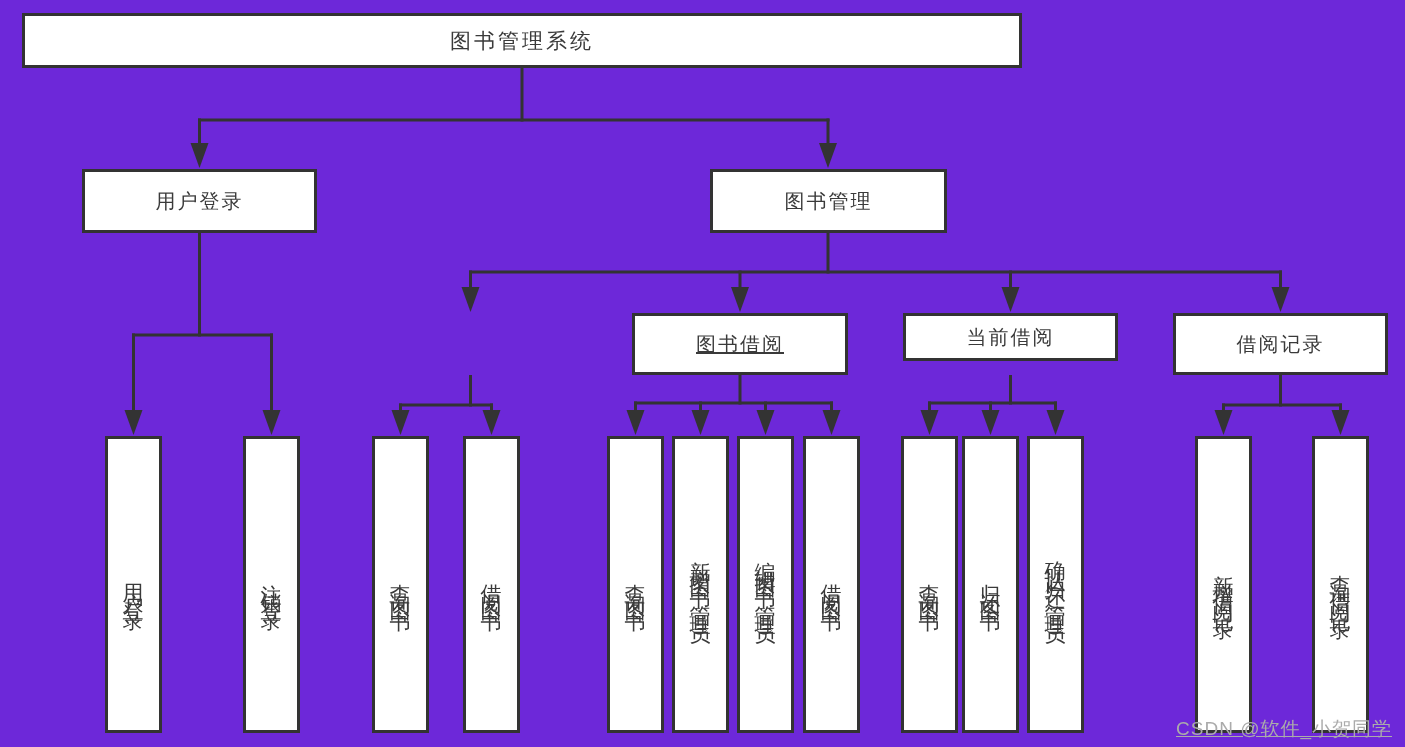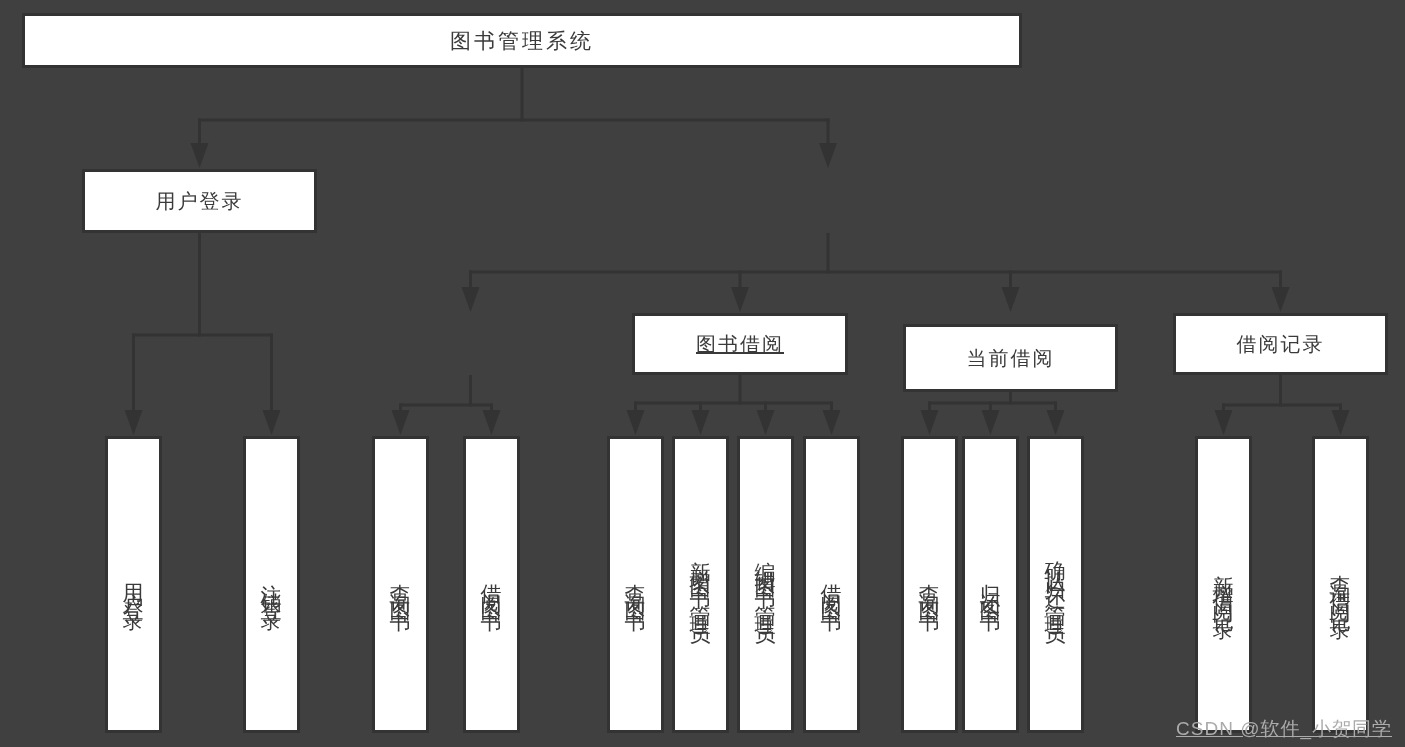--- a/index.html
+++ b/index.html
@@ -1,20 +1,20 @@
 <!DOCTYPE html>
 <html><head>
 <meta charset="utf-8">
 <style>
   html, body { margin: 0; padding: 0; background: #ffffff; }
   .canvas {
     position: relative;
     width: 1405px;
     height: 747px;
-    background: #404040;
+    background: #6d28d9;
     font-family: "Liberation Sans", sans-serif;
     overflow: hidden;
   }
   svg.connectors {
     position: absolute;
     left: 0; top: 0;
     width: 1405px; height: 747px;
   }
   svg.connectors line { stroke: #333333; stroke-width: 3; }
   svg.connectors polygon { fill: #333333; }
@@ -38,21 +38,21 @@
     line-height: 1;
   }
   
   #n-root  { left: 22px;   top: 13px;  width: 1000px; height: 55px; }
   
   #n-l2-0  { left: 82px;   top: 169px; width: 235px;  height: 64px; }
   #n-l2-1  { left: 710px;  top: 169px; width: 237px;  height: 64px; }
   
   #n-l3-0  { left: 363px;  top: 313px; width: 216px;  height: 62px; }
   #n-l3-1  { left: 632px;  top: 313px; width: 216px;  height: 62px; text-decoration: underline; }
-  #n-l3-2  { left: 903px;  top: 324px; width: 215px;  height: 68px; }
+  #n-l3-2  { left: 903px;  top: 313px; width: 215px;  height: 48px; }
   #n-l3-3  { left: 1173px; top: 313px; width: 215px;  height: 62px; }
   
   .box.leaf { top: 436px; width: 57px; height: 297px; }
   #leaf-0  { left: 105px; }
   #leaf-1  { left: 243px; }
   #leaf-2  { left: 372px; }
   #leaf-3  { left: 463px; }
   #leaf-4  { left: 607px; }
   #leaf-5  { left: 672px; }
   #leaf-6  { left: 737px; }
@@ -137,20 +137,21 @@
     <line x1="1222" y1="405" x2="1342" y2="405"></line>
     <line x1="1223.5" y1="403.5" x2="1223.5" y2="414"></line>
     <line x1="1340.5" y1="403.5" x2="1340.5" y2="414"></line>
     <polygon points="1214.5,410 1232.5,410 1223.5,435"></polygon>
     <polygon points="1331.5,410 1349.5,410 1340.5,435"></polygon>
   </svg>
 
   <div class="box h rt" id="n-root">图书管理系统</div>
 
   <div class="box h" id="n-l2-0">用户登录</div>
+  <div class="box h" id="n-l2-1">图书管理</div>
 
   <div class="box h" id="n-l3-1">图书借阅</div>
   <div class="box h" id="n-l3-2">当前借阅</div>
   <div class="box h" id="n-l3-3">借阅记录</div>
 
   <div class="box leaf" id="leaf-0">
     <span class="vtext">用户登录</span>
   </div>
   <div class="box leaf" id="leaf-1">
     <span class="vtext">注销登录</span>

